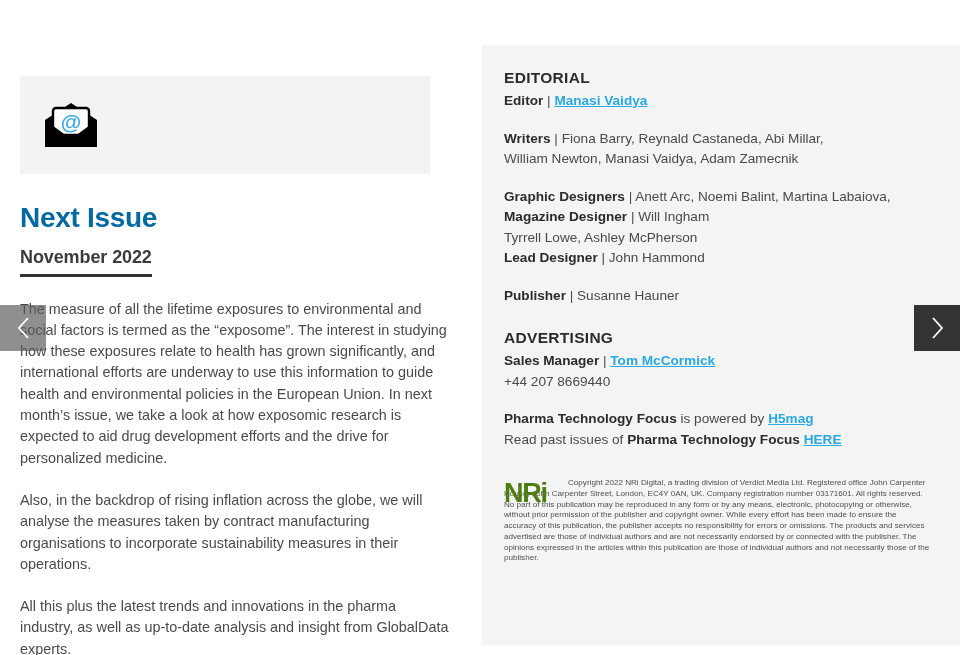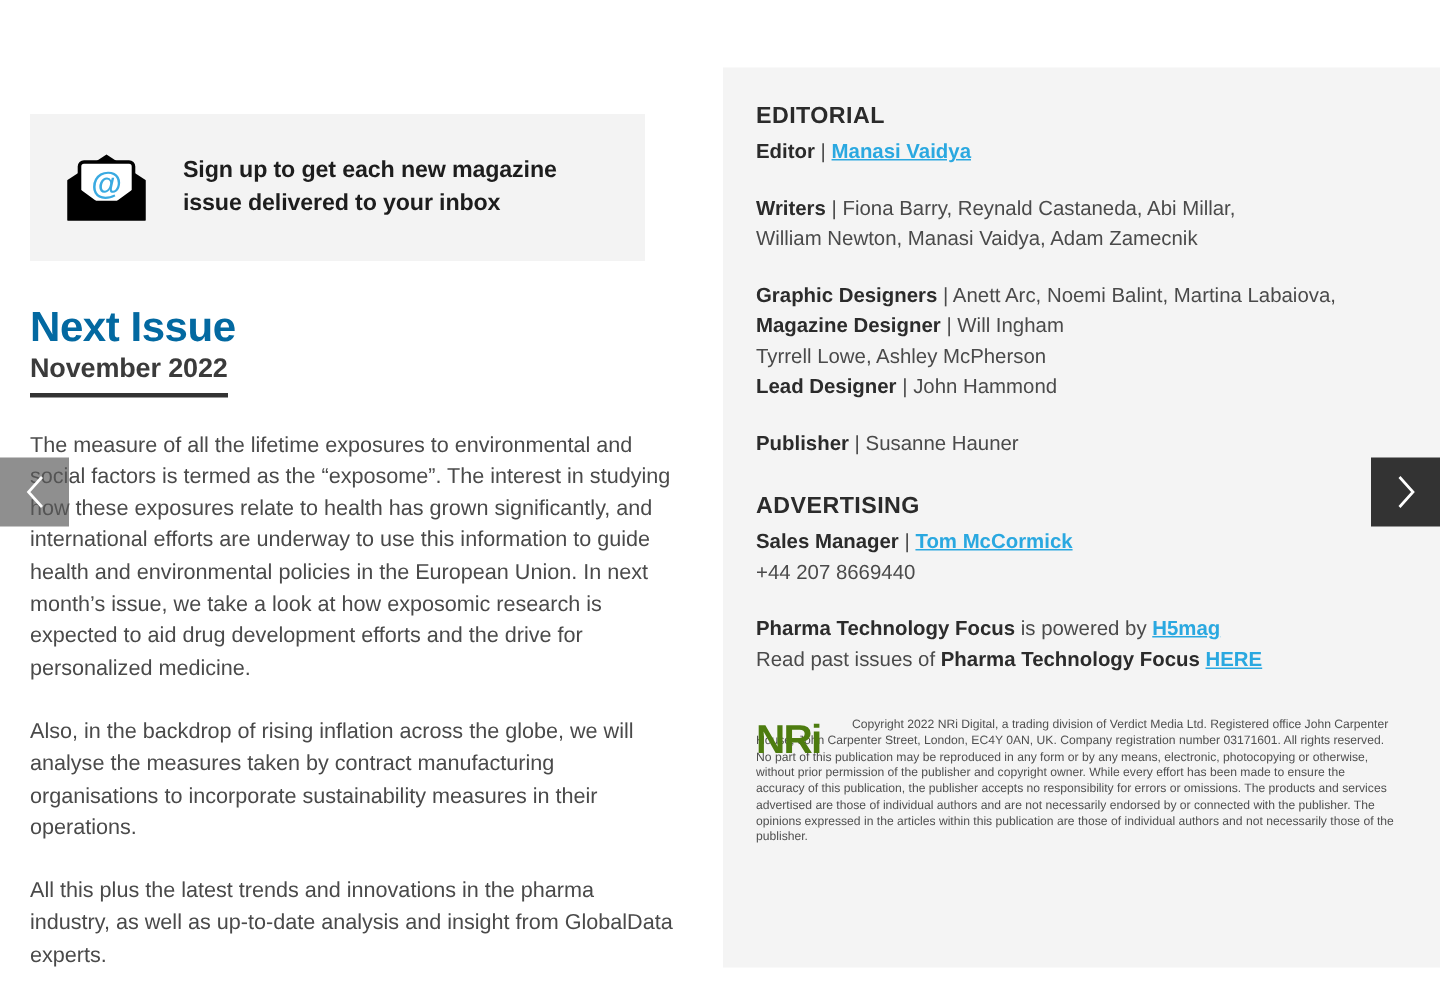--- a/index.html
+++ b/index.html
@@ -55,21 +55,21 @@
   .next-issue-title {
     margin: 30px 0 0 0;
     font-size: 28px;
     font-weight: bold;
     color: #0369a1;
     letter-spacing: -0.3px;
     line-height: 1;
   }
 
   .issue-date-wrap {
-    margin-top: 3px;
+    margin-top: 15px;
     display: inline-block;
     text-align: center;
   }
   .issue-date {
     font-size: 18px;
     font-weight: bold;
     color: #3b3b3b;
     line-height: 1.2;
     padding-bottom: 5px;
     border-bottom: 3px solid #333333;
@@ -186,24 +186,20 @@
 
   <div class="signup-box">
     <div class="env-icon">
       <svg width="58" height="48" viewBox="0 0 58 48" xmlns="http://www.w3.org/2000/svg">
         <path d="M3 19 L29 2 L55 19 L55 46 L3 46 Z" fill="#000000"></path>
         <rect x="11" y="7" width="36" height="27" rx="3" fill="#ffffff" stroke="#000000" stroke-width="2.4"></rect>
         <text x="29" y="28" font-family="'Liberation Sans', sans-serif" font-size="21" font-weight="bold" fill="#3aaae1" text-anchor="middle">@</text>
         <path d="M3 19 L29 38 L55 19 L55 46 L3 46 Z" fill="#000000"></path>
       </svg>
     </div>
-    <div class="signup-text">
-      <div>Sign up to get each new magazine</div>
-      <div>issue delivered to your inbox</div>
-    </div>
   </div>
 
   <h1 class="next-issue-title">Next Issue</h1>
 
   <div class="issue-date-wrap">
     <div class="issue-date">November 2022</div>
   </div>
 
   <p class="body-para first">The measure of all the lifetime exposures to environmental and social factors is termed as the “exposome”. The interest in studying how these exposures relate to health has grown significantly, and international efforts are underway to use this information to guide health and environmental policies in the European Union. In next month’s issue, we take a look at how exposomic research is expected to aid drug development efforts and the drive for personalized medicine.</p>
   <p class="body-para rest">Also, in the backdrop of rising inflation across the globe, we will analyse the measures taken by contract manufacturing organisations to incorporate sustainability measures in their operations.</p>

